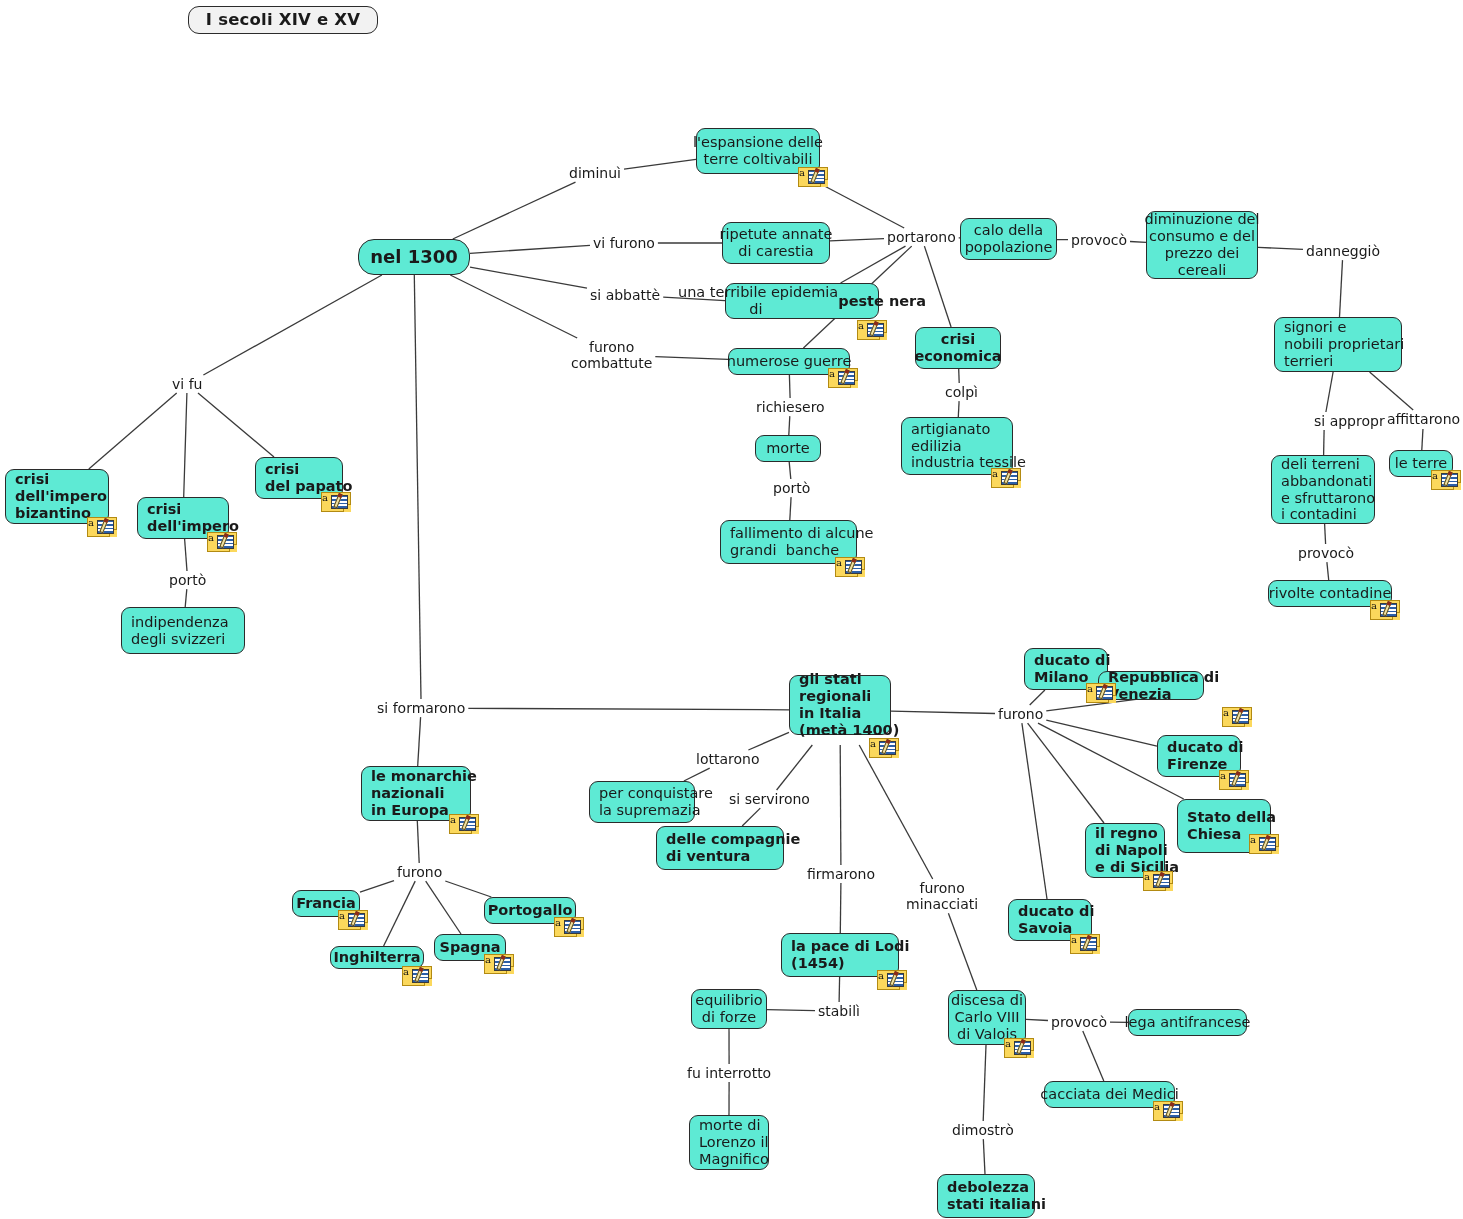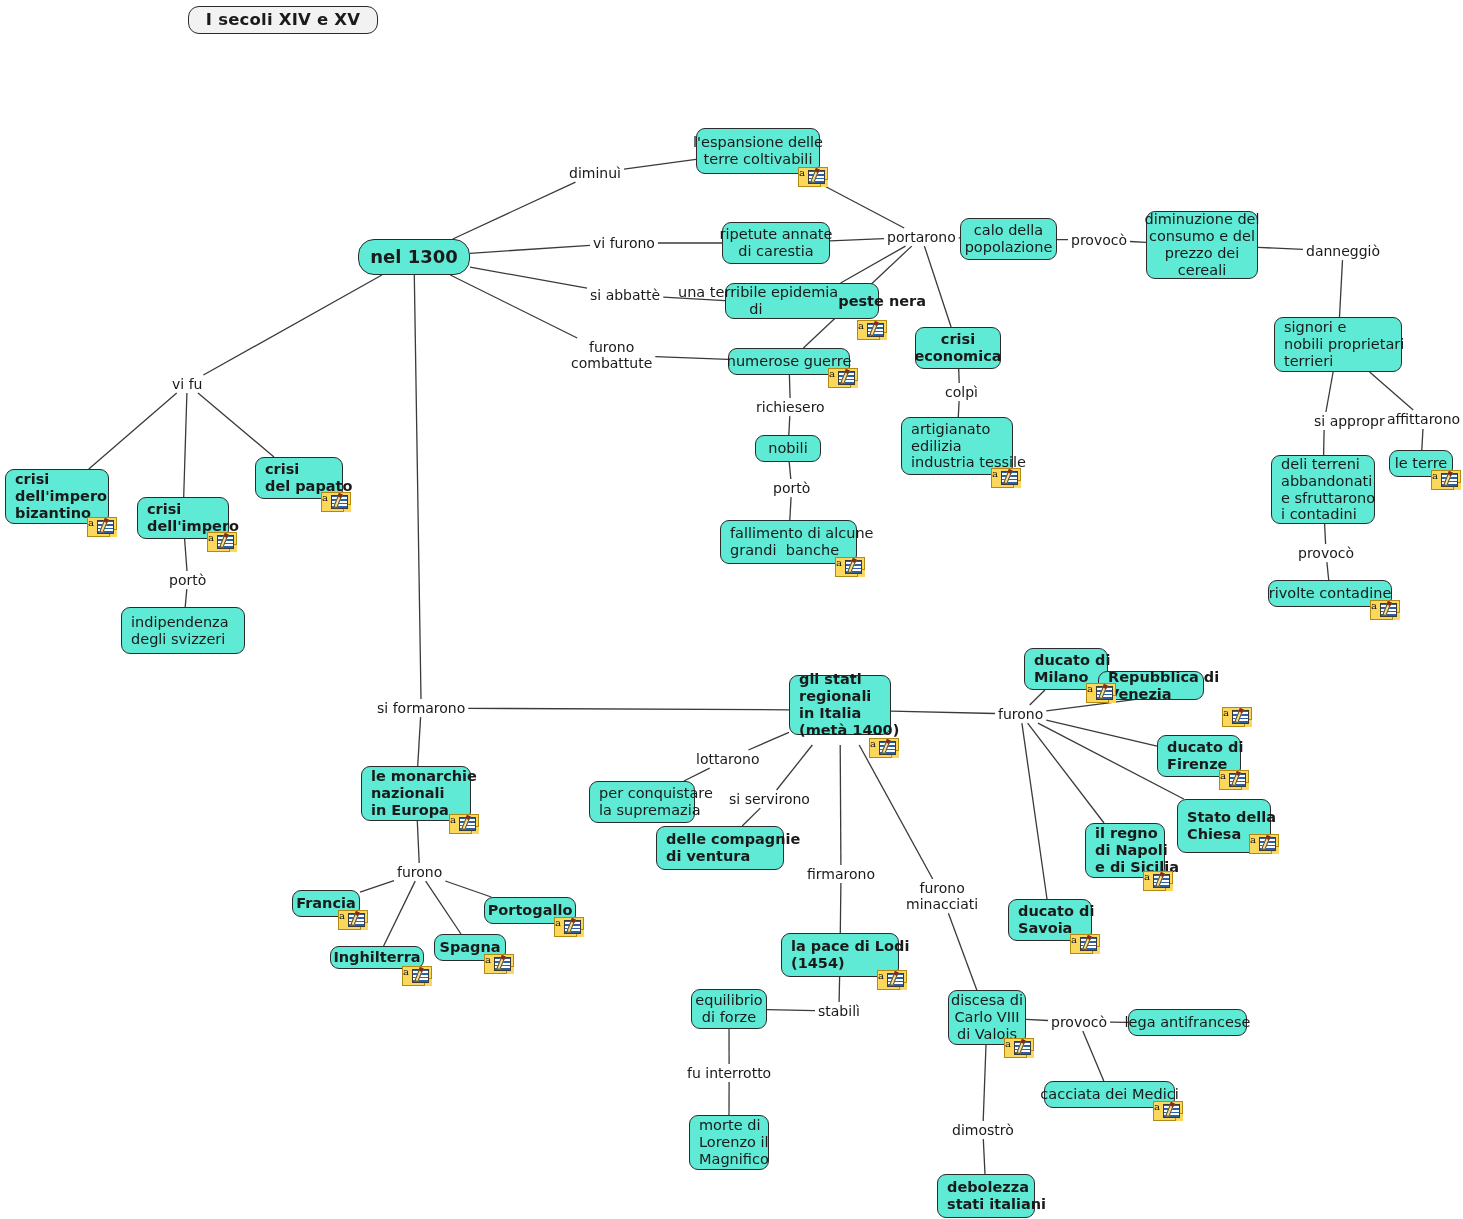--- a/index.html
+++ b/index.html
@@ -265,21 +265,21 @@
 abbandonati
 e sfruttarono
 i contadini</div>
     <div class="node" style="left: 1268px; top: 580px; width: 124px; height: 27px;">rivolte contadine</div>
     <div class="note" style="left: 1370px; top: 600px;">
       <span class="sheet"></span>
       <span class="lines"></span>
       <span class="letter">a</span>
       <span class="pencil"></span>
     </div>
-    <div class="node" style="left: 755px; top: 435px; width: 66px; height: 27px;">nobili</div>
+    <div class="node" style="left: 755px; top: 435px; width: 66px; height: 27px;">morte</div>
     <div class="node left" style="left: 720px; top: 520px; width: 137px; height: 44px;">fallimento di alcune
 grandi  banche</div>
     <div class="note" style="left: 835px; top: 557px;">
       <span class="sheet"></span>
       <span class="lines"></span>
       <span class="letter">a</span>
       <span class="pencil"></span>
     </div>
     <div class="node bold left" style="left: 5px; top: 469px; width: 104px; height: 55px;">crisi
 dell'impero

